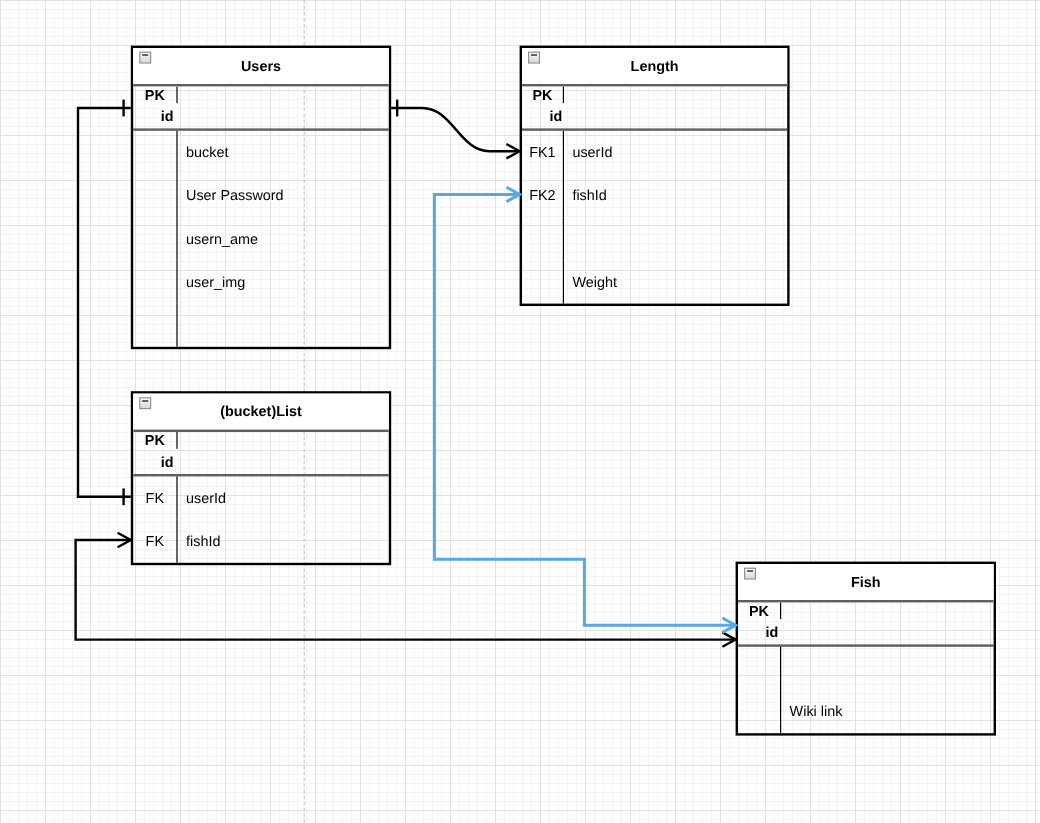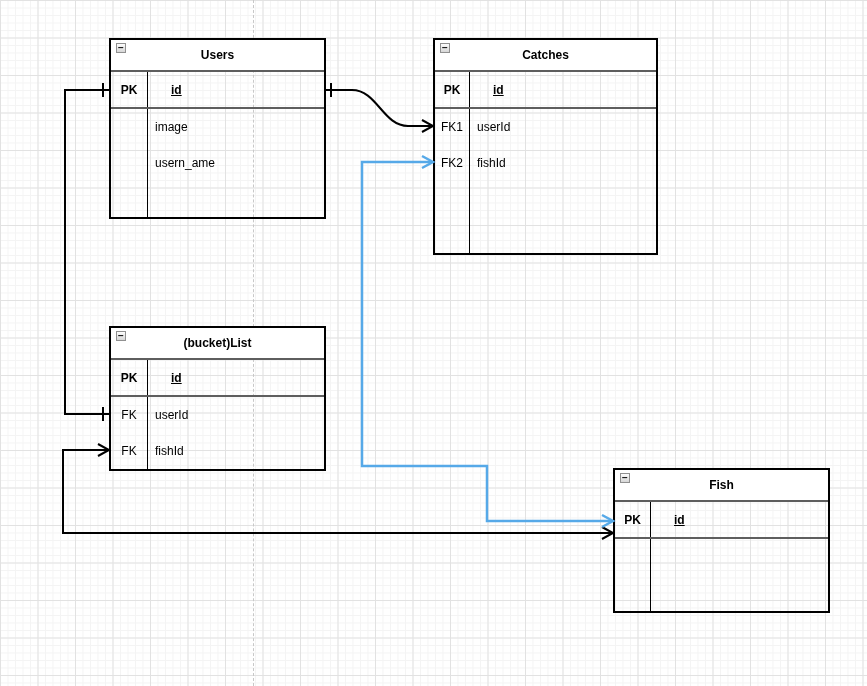--- a/index.html
+++ b/index.html
@@ -38,30 +38,30 @@
     position:absolute;left:5px;top:3px;width:10px;height:10px;
     box-sizing:border-box;border:1px solid #909090;
     background:linear-gradient(#fdfdfd,#d6d6d6);
     display:flex;align-items:center;justify-content:center;
   }
   .collapse .minus{
     font-size:10px;line-height:8px;font-weight:bold;color:#111111;
     transform:translateY(-0.5px);
   }
   .trow{display:flex;height:36px;background:transparent;}
-  .pkrow{height:35px;border-bottom:2px solid #5e5e5e;}
+  .pkrow{height:35px;border-bottom:2px solid #5e5e5e;flex-direction:column;}
   .kcell{
     width:37px;box-sizing:border-box;border-right:1px solid #000000;
     display:flex;align-items:center;justify-content:center;flex:0 0 auto;
   }
   .pkrow .kcell{font-weight:bold;}
   .fcell{
     flex:1;display:flex;align-items:center;padding-left:7px;
   }
-  .pk-field{font-weight:bold;text-decoration:underline;padding-left:16px;}
+  .pk-field{font-weight:bold;padding-left:16px;}
   #tbl-users{left:109px;top:38px;width:217px;}
   #tbl-catches{left:433px;top:38px;width:225px;}
   #tbl-catches .kcell{width:35px;}
   #tbl-bucketlist{left:109px;top:326px;width:217px;}
   #tbl-fish{left:613px;top:468px;width:217px;}
   #tbl-fish .kcell{width:36px;}
   
   #edges{position:absolute;inset:0;z-index:3;pointer-events:none;}
 </style>
 </head>
@@ -78,57 +78,66 @@
     <span>Users</span>
   </div>
   <div class="trow pkrow">
     <div class="kcell">PK</div>
     <div class="fcell">
         <span class="pk-field">id</span>
       </div>
   </div>
   <div class="trow">
     <div class="kcell"></div>
-    <div class="fcell">image</div>
+    <div class="fcell">bucket</div>
+  </div>
+  <div class="trow">
+    <div class="kcell"></div>
+    <div class="fcell">User Password</div>
   </div>
   <div class="trow">
     <div class="kcell"></div>
     <div class="fcell">usern_ame</div>
   </div>
   <div class="trow">
     <div class="kcell"></div>
+    <div class="fcell">user_img</div>
+  </div>
+  <div class="trow">
+    <div class="kcell"></div>
   </div>
 </div>
 
 <div class="ertable" id="tbl-catches">
   <div class="ttitle">
     <span class="collapse">
         <span class="minus">−</span>
       </span>
-    <span>Catches</span>
+    <span>Length</span>
   </div>
   <div class="trow pkrow">
     <div class="kcell">PK</div>
     <div class="fcell">
         <span class="pk-field">id</span>
       </div>
   </div>
   <div class="trow">
     <div class="kcell">FK1</div>
     <div class="fcell">userId</div>
   </div>
   <div class="trow">
     <div class="kcell">FK2</div>
     <div class="fcell">fishId</div>
   </div>
   <div class="trow">
     <div class="kcell"></div>
   </div>
   <div class="trow">
     <div class="kcell"></div>
+    <div class="fcell">Weight</div>
   </div>
 </div>
 
 <div class="ertable" id="tbl-bucketlist">
   <div class="ttitle">
     <span class="collapse">
         <span class="minus">−</span>
       </span>
     <span>(bucket)List</span>
   </div>
@@ -159,20 +168,21 @@
     <div class="kcell">PK</div>
     <div class="fcell">
         <span class="pk-field">id</span>
       </div>
   </div>
   <div class="trow">
     <div class="kcell"></div>
   </div>
   <div class="trow">
     <div class="kcell"></div>
+    <div class="fcell">Wiki link</div>
   </div>
 </div>
 
 <svg id="edges" width="867" height="686" viewBox="0 0 867 686">
 
   <g fill="none" stroke-width="2" stroke="#000000">
     <path d="M 326 90 L 352 90 C 377 90 383 126 408 126 L 432 126"></path>
     <path d="M 331 83 L 331 97"></path>
     <path d="M 422 120 L 433 126 L 422 132"></path>
   </g>

